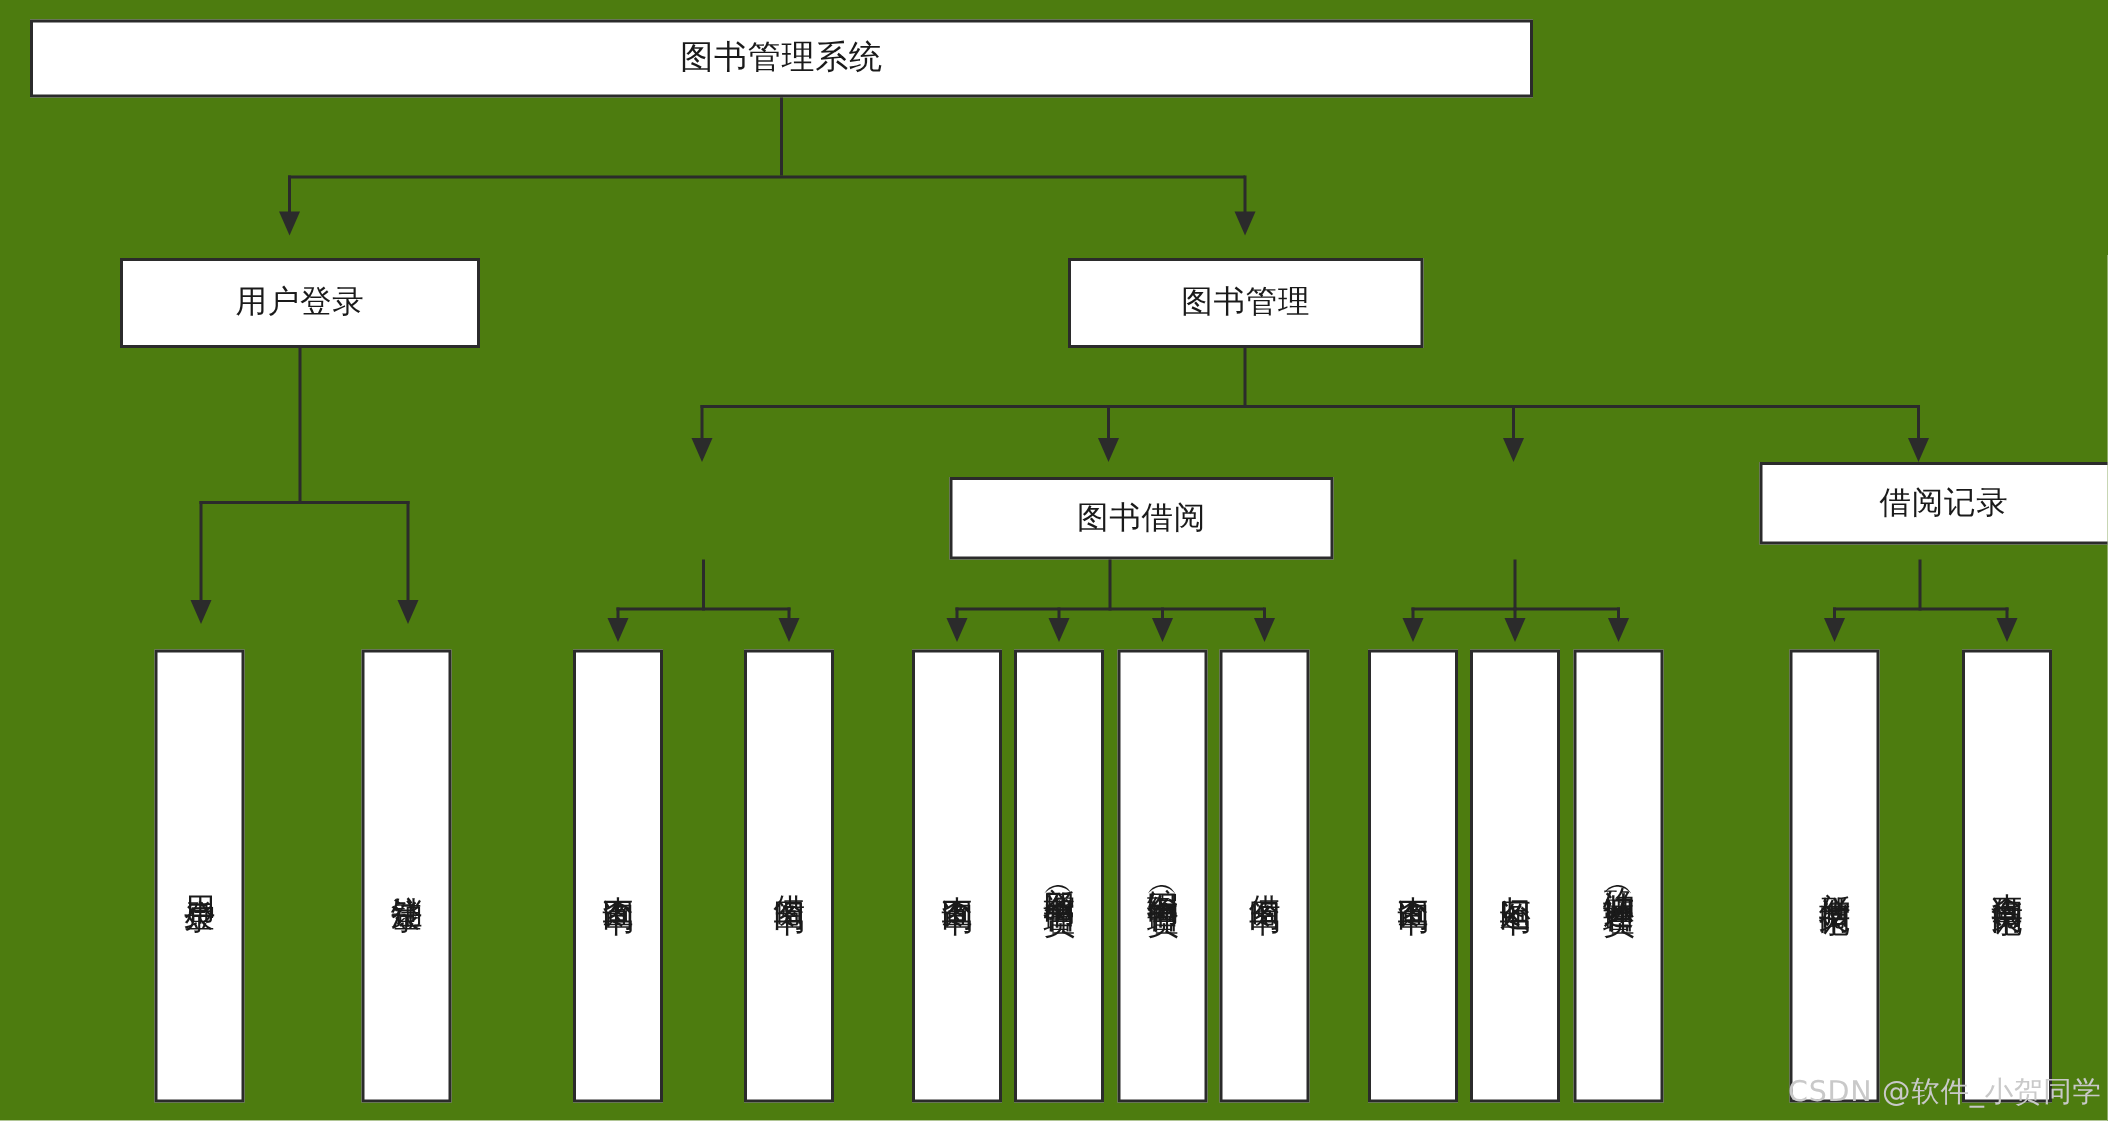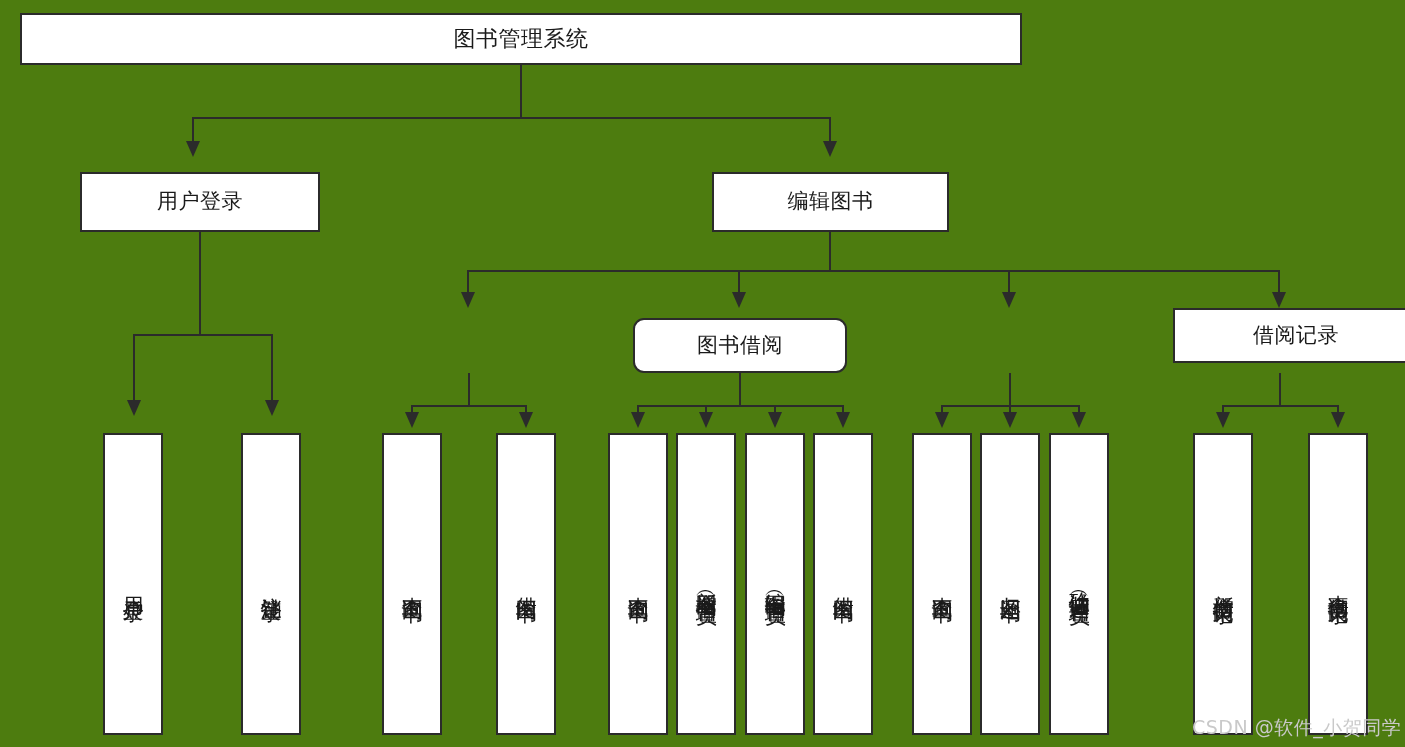--- a/index.html
+++ b/index.html
@@ -90,42 +90,42 @@
   <div class="seg vline" style="left:192px; top:117px; width:2px; height:36px;"></div>
   <div class="arrow" style="left:186px; top:141px;"></div>
   <div class="seg vline" style="left:829px; top:117px; width:2px; height:36px;"></div>
   <div class="arrow" style="left:823px; top:141px;"></div>
 
   <div class="node horiz" style="left:80px; top:172px; width:240px; height:60px;">
     <span>用户登录</span>
   </div>
 
   <div class="node horiz" style="left:712px; top:172px; width:237px; height:60px;">
-    <span>编辑图书</span>
+    <span>图书管理</span>
   </div>
 
   <div class="seg vline" style="left:199px; top:232px; width:2px; height:104px;"></div>
   <div class="seg hline" style="left:133px; top:334px; width:140px; height:2px;"></div>
   <div class="seg vline" style="left:133px; top:334px; width:2px; height:76px;"></div>
   <div class="arrow" style="left:127px; top:400px;"></div>
   <div class="seg vline" style="left:271px; top:334px; width:2px; height:76px;"></div>
   <div class="arrow" style="left:265px; top:400px;"></div>
 
   <div class="seg vline" style="left:829px; top:232px; width:2px; height:40px;"></div>
   <div class="seg hline" style="left:467px; top:270px; width:813px; height:2px;"></div>
   <div class="seg vline" style="left:467px; top:270px; width:2px; height:34px;"></div>
   <div class="arrow" style="left:461px; top:292px;"></div>
   <div class="seg vline" style="left:738px; top:270px; width:2px; height:34px;"></div>
   <div class="arrow" style="left:732px; top:292px;"></div>
   <div class="seg vline" style="left:1008px; top:270px; width:2px; height:34px;"></div>
   <div class="arrow" style="left:1002px; top:292px;"></div>
   <div class="seg vline" style="left:1278px; top:270px; width:2px; height:34px;"></div>
   <div class="arrow" style="left:1272px; top:292px;"></div>
 
-  <div class="node horiz" style="left:633px; top:318px; width:214px; height:55px;border-radius:11px;">
+  <div class="node horiz" style="left:633px; top:318px; width:256px; height:55px;">
     <span>图书借阅</span>
   </div>
   <div class="node horiz" style="left:1173px; top:308px; width:246px; height:55px;">
     <span>借阅记录</span>
   </div>
 
   <div class="seg vline" style="left:468px; top:373px; width:2px; height:34px;"></div>
   <div class="seg hline" style="left:411px; top:405px; width:116px; height:2px;"></div>
   <div class="seg vline" style="left:411px; top:405px; width:2px; height:18px;"></div>
   <div class="arrow" style="left:405px; top:412px;"></div>

